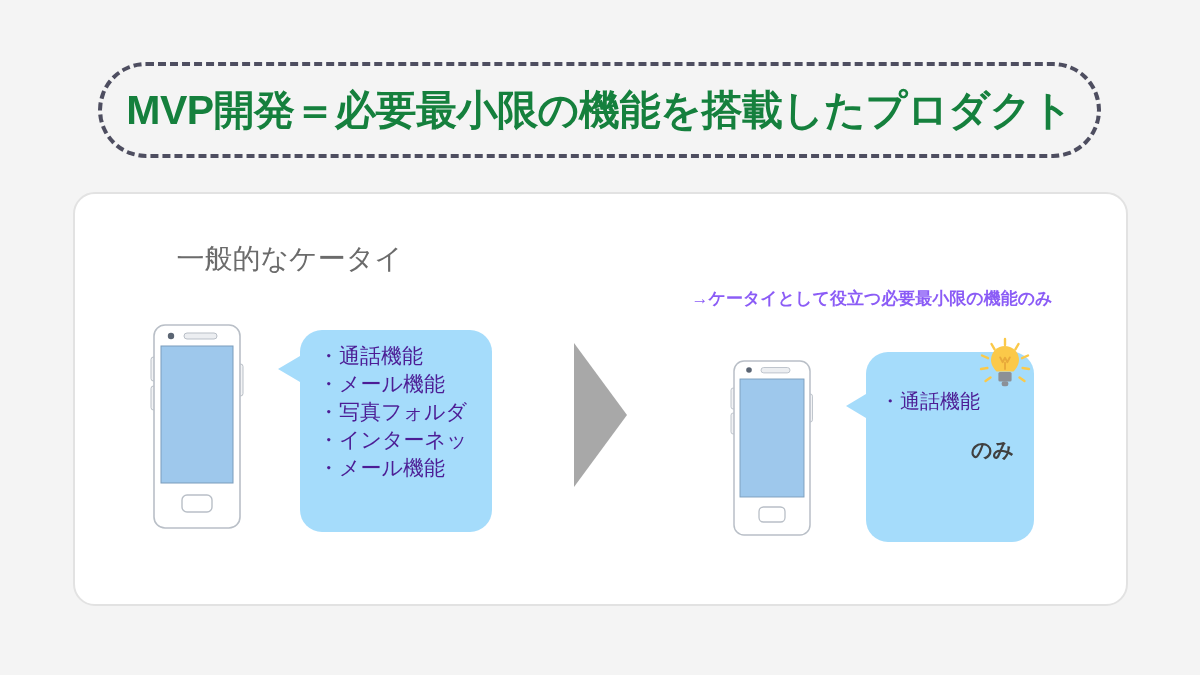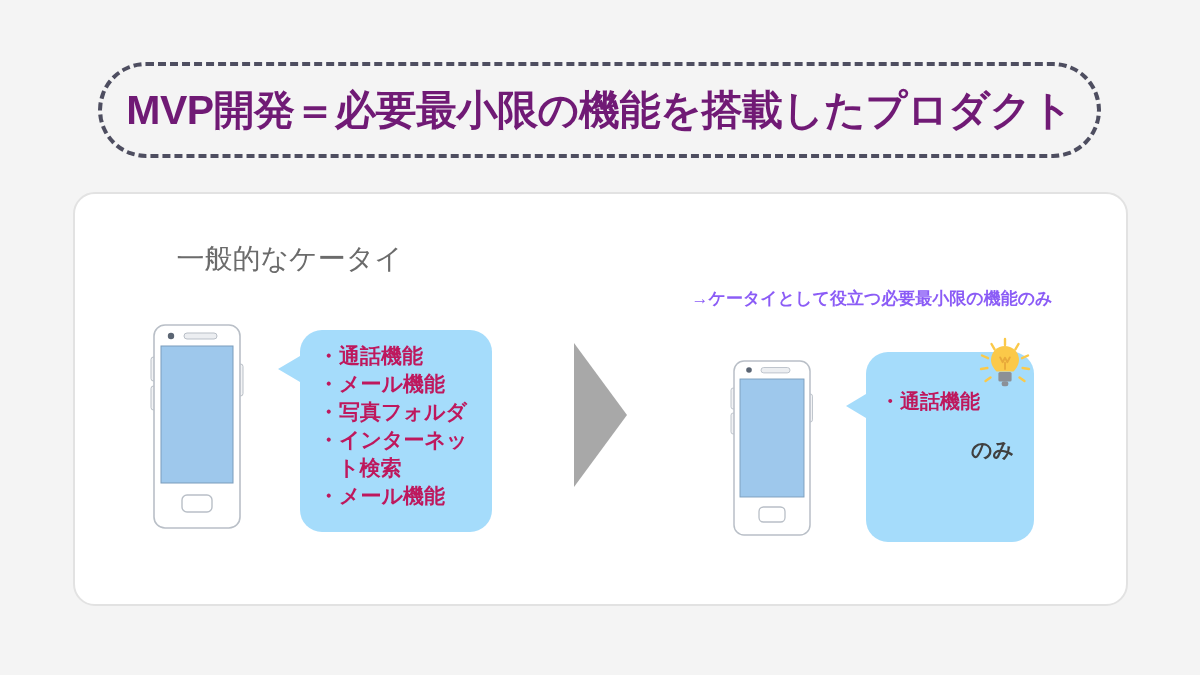--- a/index.html
+++ b/index.html
@@ -34,21 +34,21 @@
     border-radius: 48px;
     background: transparent;
   }
 
   .title-text {
     position: absolute;
     left: 0; right: 0;
     top: 50%;
     transform: translateY(-50%);
     text-align: center;
-    color: #701a75;
+    color: #15803d;
     font-size: 41px;
     font-weight: bold;
     letter-spacing: -0.5px;
     white-space: nowrap;
   }
 
   
   .card {
     position: absolute;
     left: 73px;
@@ -133,23 +133,23 @@
     border-width: 12px 20px 12px 0;
     border-color: transparent #a5dcfb transparent transparent;
   }
 
   .bubble-list {
     position: absolute;
     left: 18px;
     top: 12px;
     right: 8px;
     list-style: none;
-    color: #be185d;
+    color: #4c1d95;
     font-size: 21px;
-    font-weight: bold;
+    font-weight: normal;
     line-height: 1.33;
   }
   .bubble-list li {
     white-space: nowrap;
   }
   .bubble-list li.cont {
     padding-left: 20px;
   }
 
   #bubble-right .bubble-list {
@@ -212,21 +212,20 @@
     </svg>
   </div>
 
   <div class="bubble" id="bubble-left">
     <span class="bubble-tail"></span>
     <ul class="bubble-list">
       <li>・通話機能</li>
       <li>・メール機能</li>
       <li>・写真フォルダ</li>
       <li>・インターネッ</li>
-      <li class="cont">ト検索</li>
       <li>・メール機能</li>
     </ul>
   </div>
 
   <div id="arrow-divider">
     <svg width="53" height="144" viewBox="0 0 53 144" xmlns="http://www.w3.org/2000/svg">
       <polygon points="0,0 53,72 0,144" fill="#a8a8a8"></polygon>
     </svg>
   </div>
 

